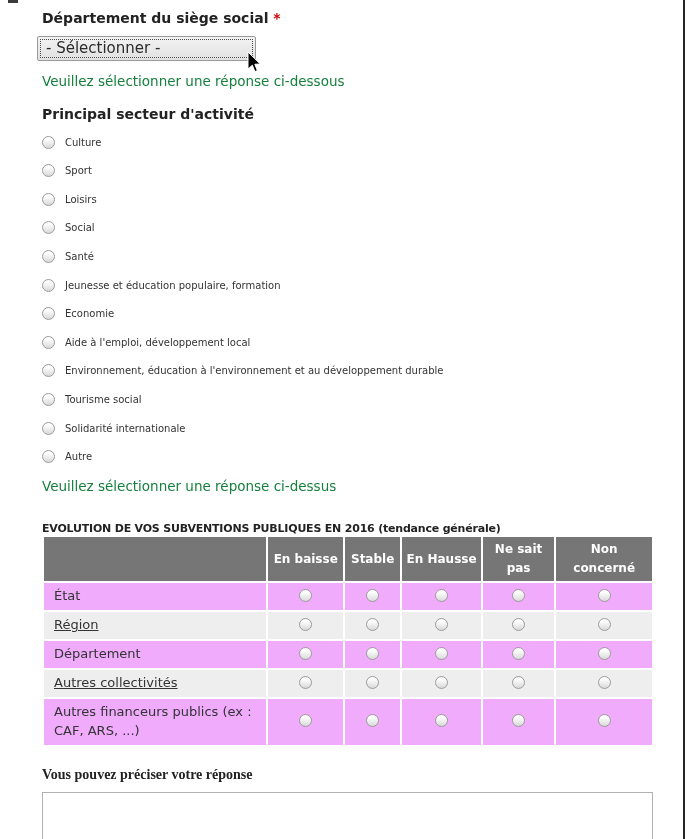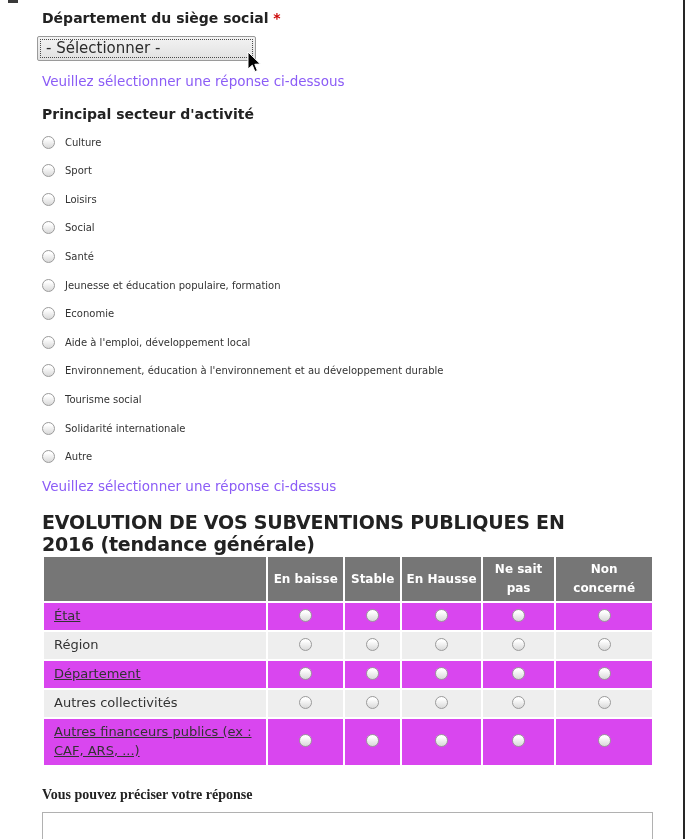--- a/index.html
+++ b/index.html
@@ -17,43 +17,43 @@
   .req { color:#cc0000; font-weight:bold; }
 
   .select-box {
     margin:9px 0 12px -5px; width:219px; height:25px;
     background:linear-gradient(180deg,#f3f3f3,#e1e1e1);
     border:1px solid #9a9a9a; border-radius:2px;
     outline:1px dotted #4a4a4a; outline-offset:-4px;
     font-size:15px; color:#2b2b2b; line-height:22px; padding:0 8px;
     white-space:nowrap; cursor:default;
   }
-  .helper { color:#8b5cf6; font-size:13.5px; line-height:1.2; margin-top:7px; }
+  .helper { color:#15803d; font-size:13.5px; line-height:1.2; margin-top:7px; }
 
   .sector-label { margin-top:17px; }
   .options { margin-top:5px; }
   .option { display:flex; align-items:center; height:28.6px; font-size:10px; color:#333; }
   .radio {
     width:13px; height:13px; border-radius:50%;
     border:1px solid #9b9b9b;
     background:linear-gradient(180deg,#fefefe 20%,#d9d9d9);
     flex:none; display:inline-block;
   }
   .option .radio { margin-right:10px; }
 
-  .matrix-title { margin-top:17px; font-weight:bold; font-size:19px; color:#222; letter-spacing:-0.2px; }
+  .matrix-title { margin-top:28px; font-weight:bold; font-size:11px; color:#222; letter-spacing:-0.2px; }
   table.matrix { border-collapse:separate; border-spacing:2px; table-layout:fixed; width:612px; }
   table.matrix th {
     background:#767676; color:#ffffff; font-size:12px; font-weight:bold;
     height:44px; text-align:center; vertical-align:middle; line-height:1.6; padding:0 4px;
   }
   table.matrix td { height:27px; text-align:center; vertical-align:middle; padding:0; }
   table.matrix td.label-cell { text-align:left; font-size:13px; color:#333; padding:4px 8px 4px 10px; line-height:1.45; }
-  tr.row-dark td { background:#d946ef;text-decoration:underline; }
-  tr.row-light td { background:#eeeeee; }
+  tr.row-dark td { background:#f0abfc; }
+  tr.row-light td { background:#eeeeee;text-decoration:underline; }
   tr.row-tall td { height:41px; }
   td .radio { margin:0 auto; }
 
   .precision-label { margin-top:20px;font-family:Liberation Serif, serif; }
   textarea.precision {
     display:block; margin-top:8px; width:611px; height:80px;
     border:1px solid #b1b1b1; background:#fff; resize:none;
     font-family:"DejaVu Sans", sans-serif; font-size:13px;
   }
   .cursor { position:absolute; left:247px; top:52px; width:15px; height:22px; pointer-events:none; }

